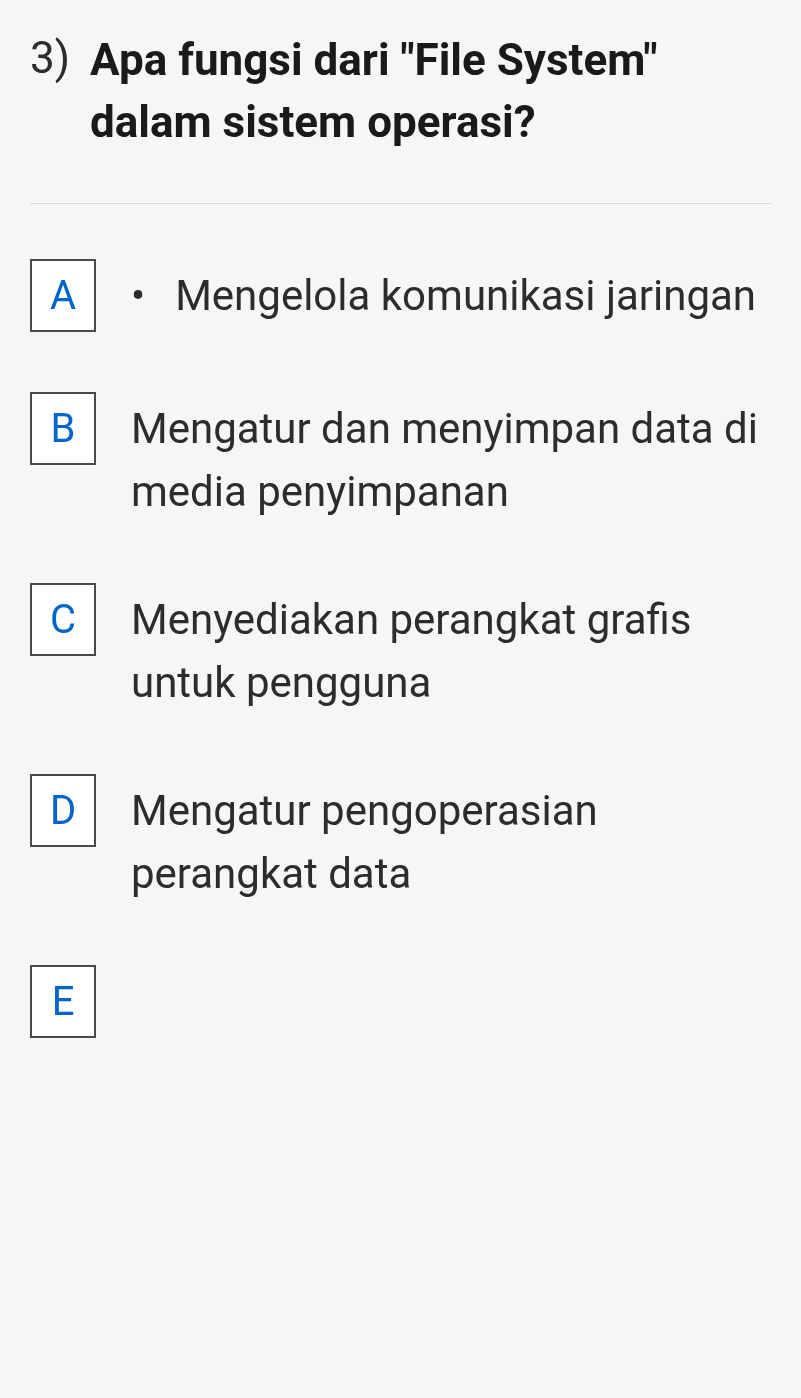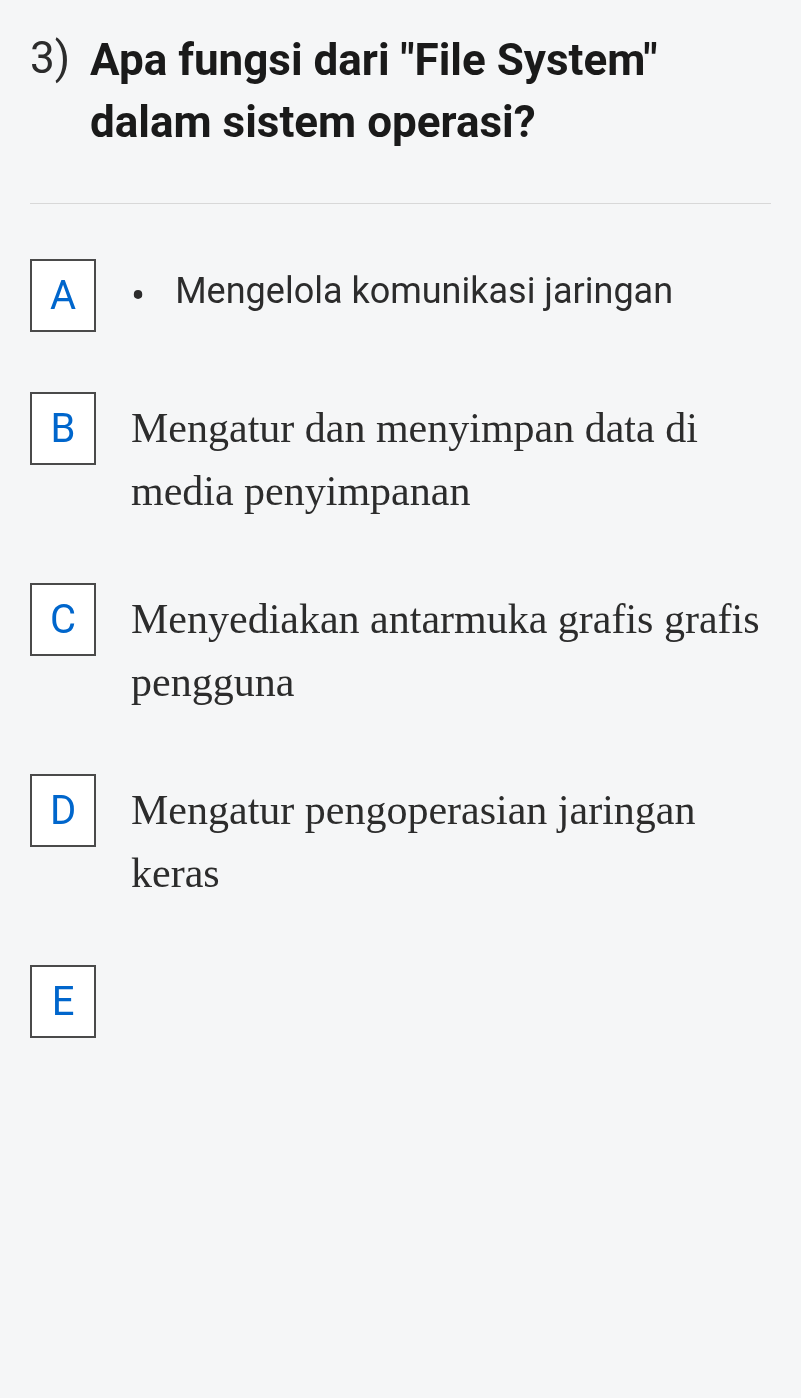--- a/index.html
+++ b/index.html
@@ -60,35 +60,34 @@
       color: #0066cc;
       flex-shrink: 0;
     }
     .option-content {
       font-size: 42px;
       font-weight: 400;
       color: #2c2c2c;
       line-height: 1.5;
       flex: 1;
       padding-top: 5px;
-      font-family: Liberation Serif, serif;
     }
     .option-with-bullet {
       display: flex;
       align-items: flex-start;
       gap: 30px;
     }
     .bullet {
       font-size: 42px;
       line-height: 1.5;
       color: #2c2c2c;
       padding-top: 5px;
     }
     .bullet-text {
-      font-size: 36px;
+      font-size: 42px;
       font-weight: 400;
       color: #2c2c2c;
       line-height: 1.5;
       flex: 1;
       padding-top: 5px;
     }
   </style>
 </head>
 <body>
 
@@ -107,25 +106,25 @@
       </div>
     </div>
 
     <div class="option-row">
       <div class="option-letter-box">B</div>
       <div class="option-content">Mengatur dan menyimpan data di media penyimpanan</div>
     </div>
 
     <div class="option-row">
       <div class="option-letter-box">C</div>
-      <div class="option-content">Menyediakan antarmuka grafis grafis pengguna</div>
+      <div class="option-content">Menyediakan perangkat grafis untuk pengguna</div>
     </div>
 
     <div class="option-row">
       <div class="option-letter-box">D</div>
-      <div class="option-content">Mengatur pengoperasian jaringan keras</div>
+      <div class="option-content">Mengatur pengoperasian perangkat data</div>
     </div>
 
     <div class="option-row">
       <div class="option-letter-box">E</div>
     </div>
   </div>
 </div>
 
 </body></html>

